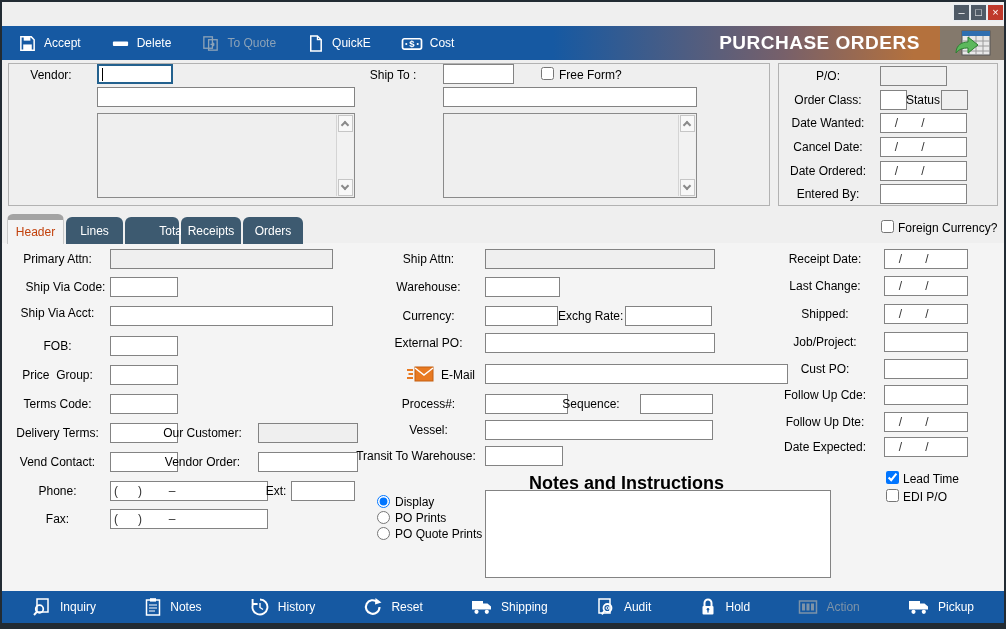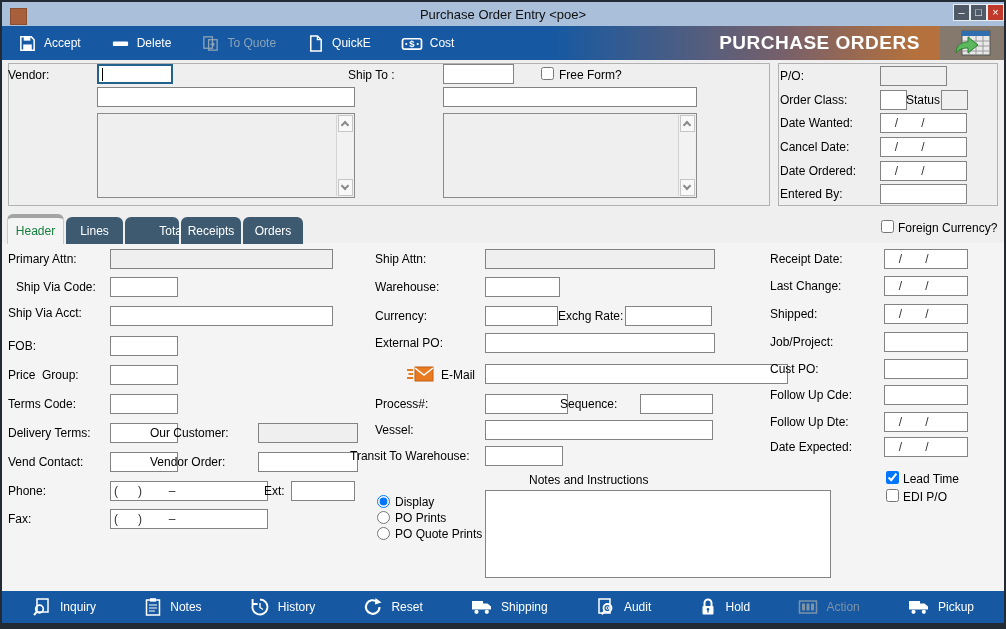--- a/index.html
+++ b/index.html
@@ -22,21 +22,21 @@
   .tbrow { position:absolute; left:12px; top:0; height:34px; display:flex; align-items:center; gap:22px; }
   .tbbtn { display:flex; align-items:center; gap:7px; color:#fff; font-size:12px; cursor:default; padding:2px 4px; }
   .tbbtn.disabled { color:#8ba2b8; }
   .banner { position:absolute; left:700px; top:6px; width:235px; text-align:center; color:#fff;
             font-size:19px; font-weight:600; letter-spacing:.5px; }
   .tbcorner { position:absolute; right:0; top:0; width:64px; height:34px; background:#84796c;
               display:flex; align-items:center; justify-content:center; }
 
   
   .groupbox { position:absolute; border:1px solid #b2b2b2; background:transparent; }
-  .lbl { position:absolute; font-size:12px; color:#000; text-align:left; white-space:pre; }
+  .lbl { position:absolute; font-size:12px; color:#000; text-align:center; white-space:pre; }
   .inp { position:absolute; height:20px; border:1px solid #838383; background:#fff; color:#333;
          font:12px "Liberation Sans",sans-serif; padding:0 3px; }
   .inp.dis { background:#efefef; color:#555; }
   .inp.focusbox { border:2px solid #23618e; }
   .mask { letter-spacing:2px; color:#333; }
   .caret { position:absolute; width:1px; height:13px; background:#000; }
   .ta { position:absolute; border:1px solid #8a8a8a; background:#efefef; }
   .sb { position:absolute; right:1px; top:1px; bottom:1px; width:17px; background:#f2f2f2; border-left:1px solid #d4d4d4;
         display:flex; flex-direction:column; justify-content:space-between; align-items:center; }
   .sbbtn { width:15px; height:17px; background:#f8f8f8; border:1px solid #c6c6c6;
@@ -45,40 +45,36 @@
   .chev.up { transform:rotate(-135deg); margin-top:3px; }
   .chev.dn { transform:rotate(45deg); margin-bottom:3px; }
   .cb, .rd { position:absolute; width:13px; height:13px; }
   .cblabel { position:absolute; font-size:12px; white-space:pre; }
 
   
   .tabbar-bg { position:absolute; left:2px; top:206px; right:2px; height:37px; background:#efefef; }
   .content-bg { position:absolute; left:2px; top:243px; right:2px; bottom:37px; background:#f4f4f4; }
   .tab { position:absolute; top:217px; height:27px; background:#3d5a70; color:#fff; font-size:12px;
          border-radius:6px 6px 0 0; display:flex; align-items:center; justify-content:center; z-index:1; }
-  .tab.active { top:214px; height:30px; background:#f4f4f4; color:#15803d; border:1px solid #c9c9c9;
-                border-bottom:none; border-top:4px solid #a3a3a3; z-index:2; }
-  .boldlbl { position:absolute; font-size:12px; font-weight:normal;padding-left:44px; }
+  .tab.active { top:214px; height:30px; background:#f4f4f4; color:#c2410c; border:1px solid #c9c9c9;
+                border-bottom:none; border-top:6px solid #a3a3a3; z-index:2; }
+  .boldlbl { position:absolute; font-size:18px; font-weight:bold;padding-left:44px; }
 
   
   .footer { position:absolute; left:2px; right:2px; bottom:6px; height:32px; background:#1659a2;
             display:flex; align-items:center; justify-content:space-between; padding:11px 30px; }
   .fbtn { display:flex; align-items:center; gap:8px; color:#fff; font-size:12px; cursor:default; }
   .fbtn.disabled { color:#7d93a8; }
   svg { display:block; }
 </style>
 </head>
 <body>
 
 <div id="win">
 
-  <div class="titlebar">
-    <div class="appicon"></div>
-    <div class="title">Purchase Order Entry &lt;poe&gt;</div>
-  </div>
   <div class="winbtn" style="left:953px;">–</div>
   <div class="winbtn" style="left:970px;">□</div>
   <div class="winbtn close" style="left:987px;">×</div>
 
   <div class="toolbar">
     <div class="tbrow">
       <div class="tbbtn">
         <svg width="19" height="19" viewBox="0 0 20 20">
             <path d="M3 3h11l3 3v11H3z" fill="none" stroke="#fff" stroke-width="1.6"></path>
             <rect x="6" y="3" width="7" height="4" fill="#fff"></rect>

